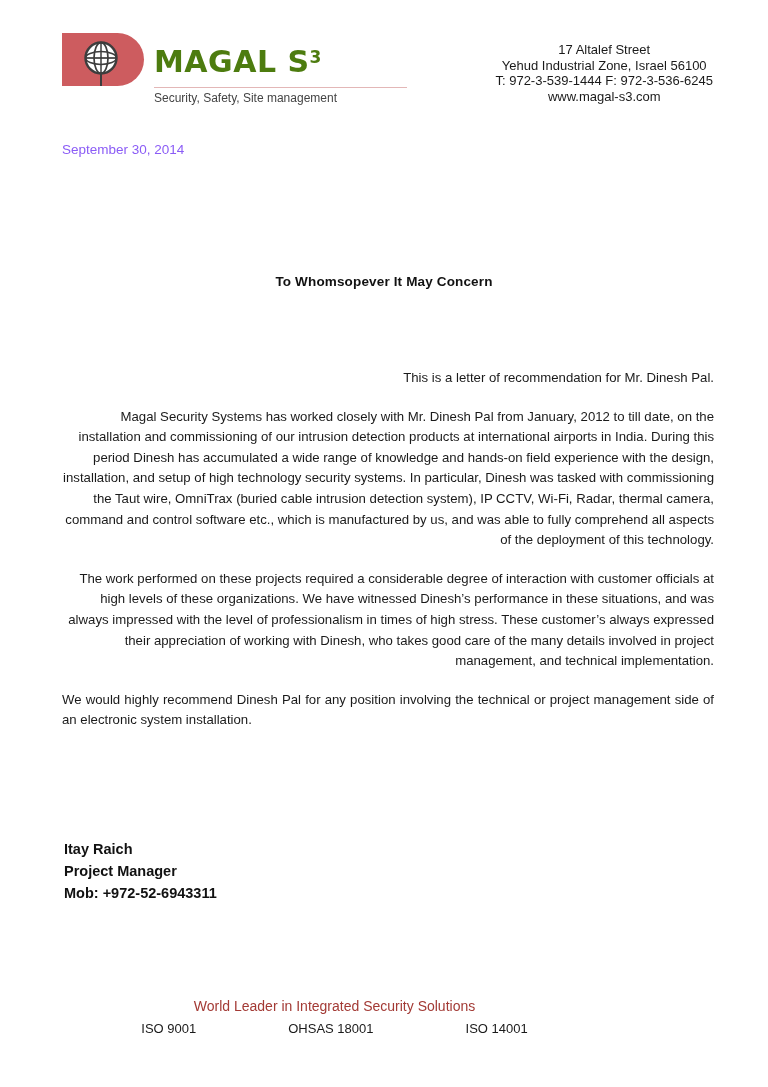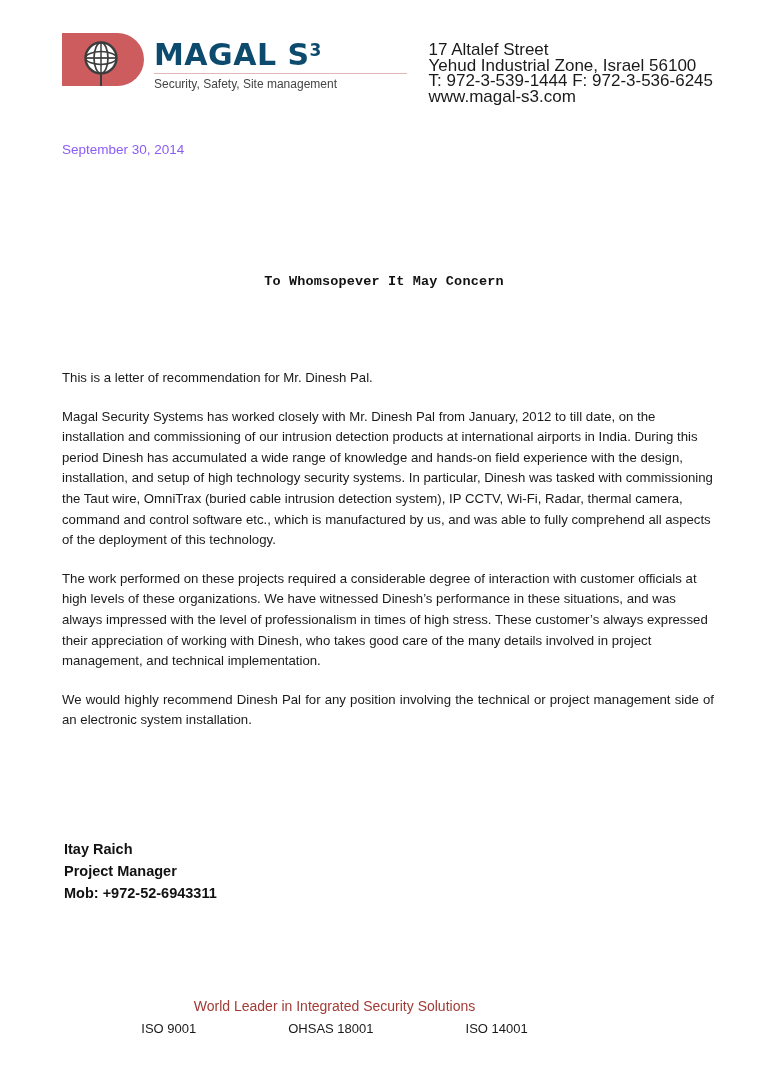--- a/index.html
+++ b/index.html
@@ -72,22 +72,22 @@
     position: absolute;
     left: 92px;
     top: 0px;
     width: 260px;
   }
   .logo-magal {
     font-family: "DejaVu Sans", sans-serif;
     font-weight: bold;
     font-size: 30px;
     letter-spacing: 0.5px;
-    color: #0c4a6e;
-    line-height: 34px;
+    color: #4d7c0f;
+    line-height: 48px;
     white-space: nowrap;
   }
   .logo-magal .sup {
     font-size: 17px;
     vertical-align: 9px;
     font-weight: bold;
   }
   .logo-rule {
     width: 253px;
     height: 1px;
@@ -100,22 +100,22 @@
     font-size: 12px;
     color: #444444;
     white-space: nowrap;
     line-height: 16px;
   }
 
   .address {
     position: absolute;
     right: 55px;
     top: 42px;
-    text-align: left;
-    font-size: 17px;
+    text-align: center;
+    font-size: 13px;
     line-height: 15.5px;
     color: #1a1a1a;
     white-space: nowrap;
   }
   .address div { white-space: nowrap; }
 
   
   .date {
     position: absolute;
     left: 62px;
@@ -126,34 +126,33 @@
   .subject {
     position: absolute;
     left: 0;
     top: 274px;
     width: 768px;
     text-align: center;
     font-size: 13.5px;
     font-weight: bold;
     color: #111111;
     letter-spacing: 0.15px;
-    font-family: Liberation Mono, monospace;
   }
   .content {
     position: absolute;
     left: 62px;
     top: 368px;
     width: 652px;
   }
   .para {
     font-size: 13.2px;
     line-height: 20.6px;
     color: #1a1a1a;
     margin: 0 0 18px 0;
-    text-align: left;
+    text-align: right;
   }
   .para.justify {
     text-align: justify;
     text-justify: inter-word;
   }
   .para.last { margin-bottom: 8px; }
 
   
   .signature {
     position: absolute;

